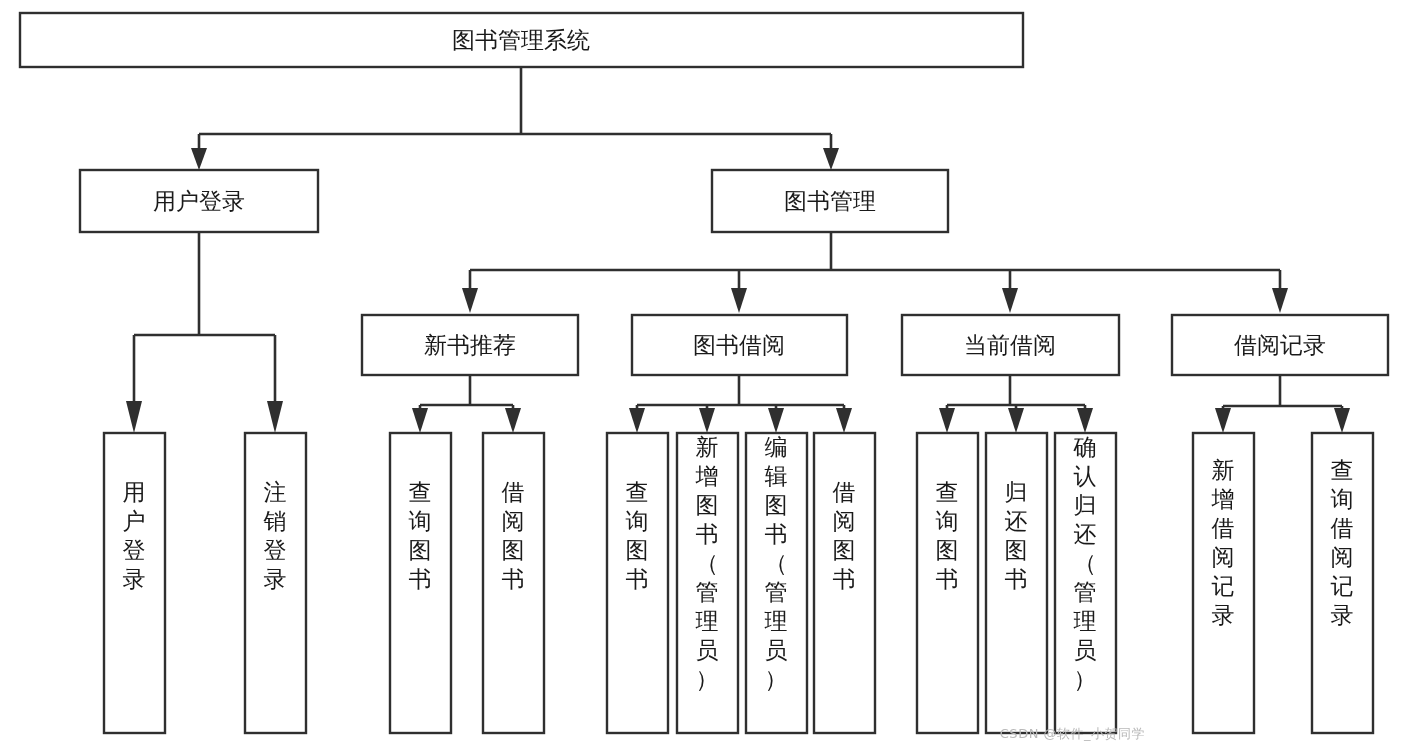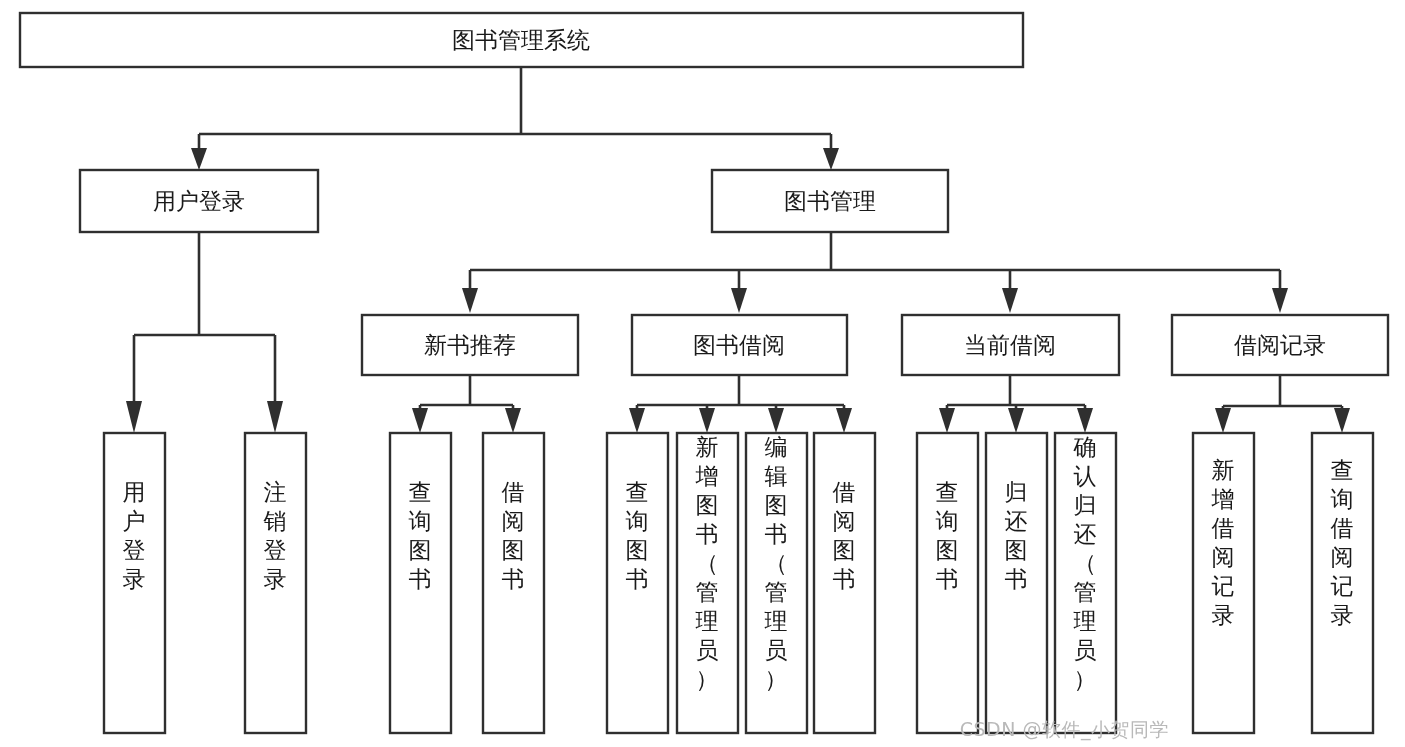--- a/index.html
+++ b/index.html
@@ -11,21 +11,20 @@
     width: 1405px;
     height: 747px;
     font-family: "DejaVu Sans", "Liberation Sans", sans-serif;
     overflow: hidden;
     position: relative;
   }
   #diagram-root {
     position: relative;
     width: 1157px;
     height: 747px;
-    padding-left: 24px;
   }
   svg.flow {
     position: absolute;
     top: 0;
     left: 0;
     width: 1405px;
     height: 747px;
   }
   .node-rect {
     fill: #ffffff;
@@ -53,21 +52,21 @@
     font-family: "DejaVu Sans", "Liberation Sans", sans-serif;
     fill: #1a1a1a;
     font-size: 23px;
     text-anchor: middle;
   }
   .watermark {
     position: absolute;
     right: 12px;
     bottom: 4px;
     font-family: "DejaVu Sans", "Liberation Sans", sans-serif;
-    font-size: 19px;
+    font-size: 13px;
     color: #b9b9b9;
     letter-spacing: 0.5px;
     white-space: nowrap;
     user-select: none;
   }
 </style>
 </head>
 <body>
 
 <div id="diagram-root">

